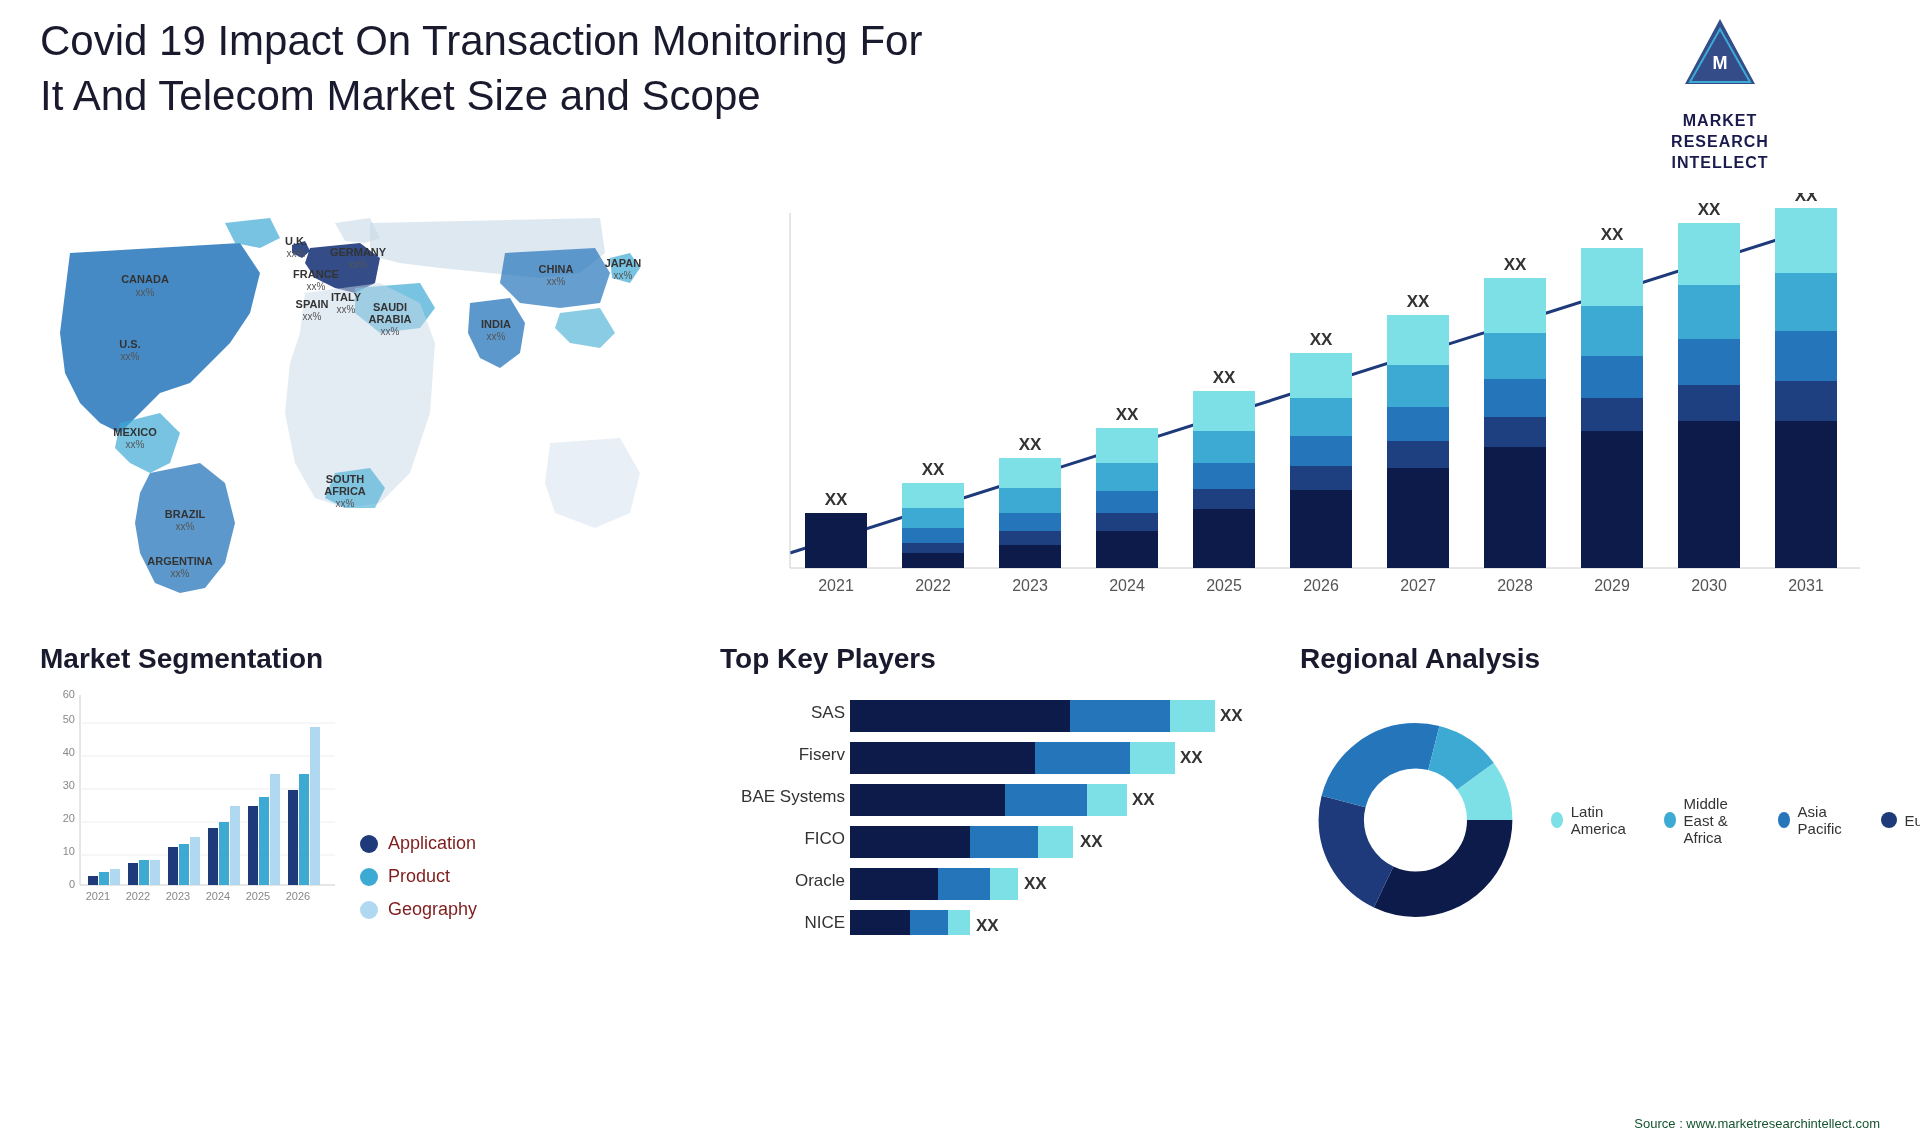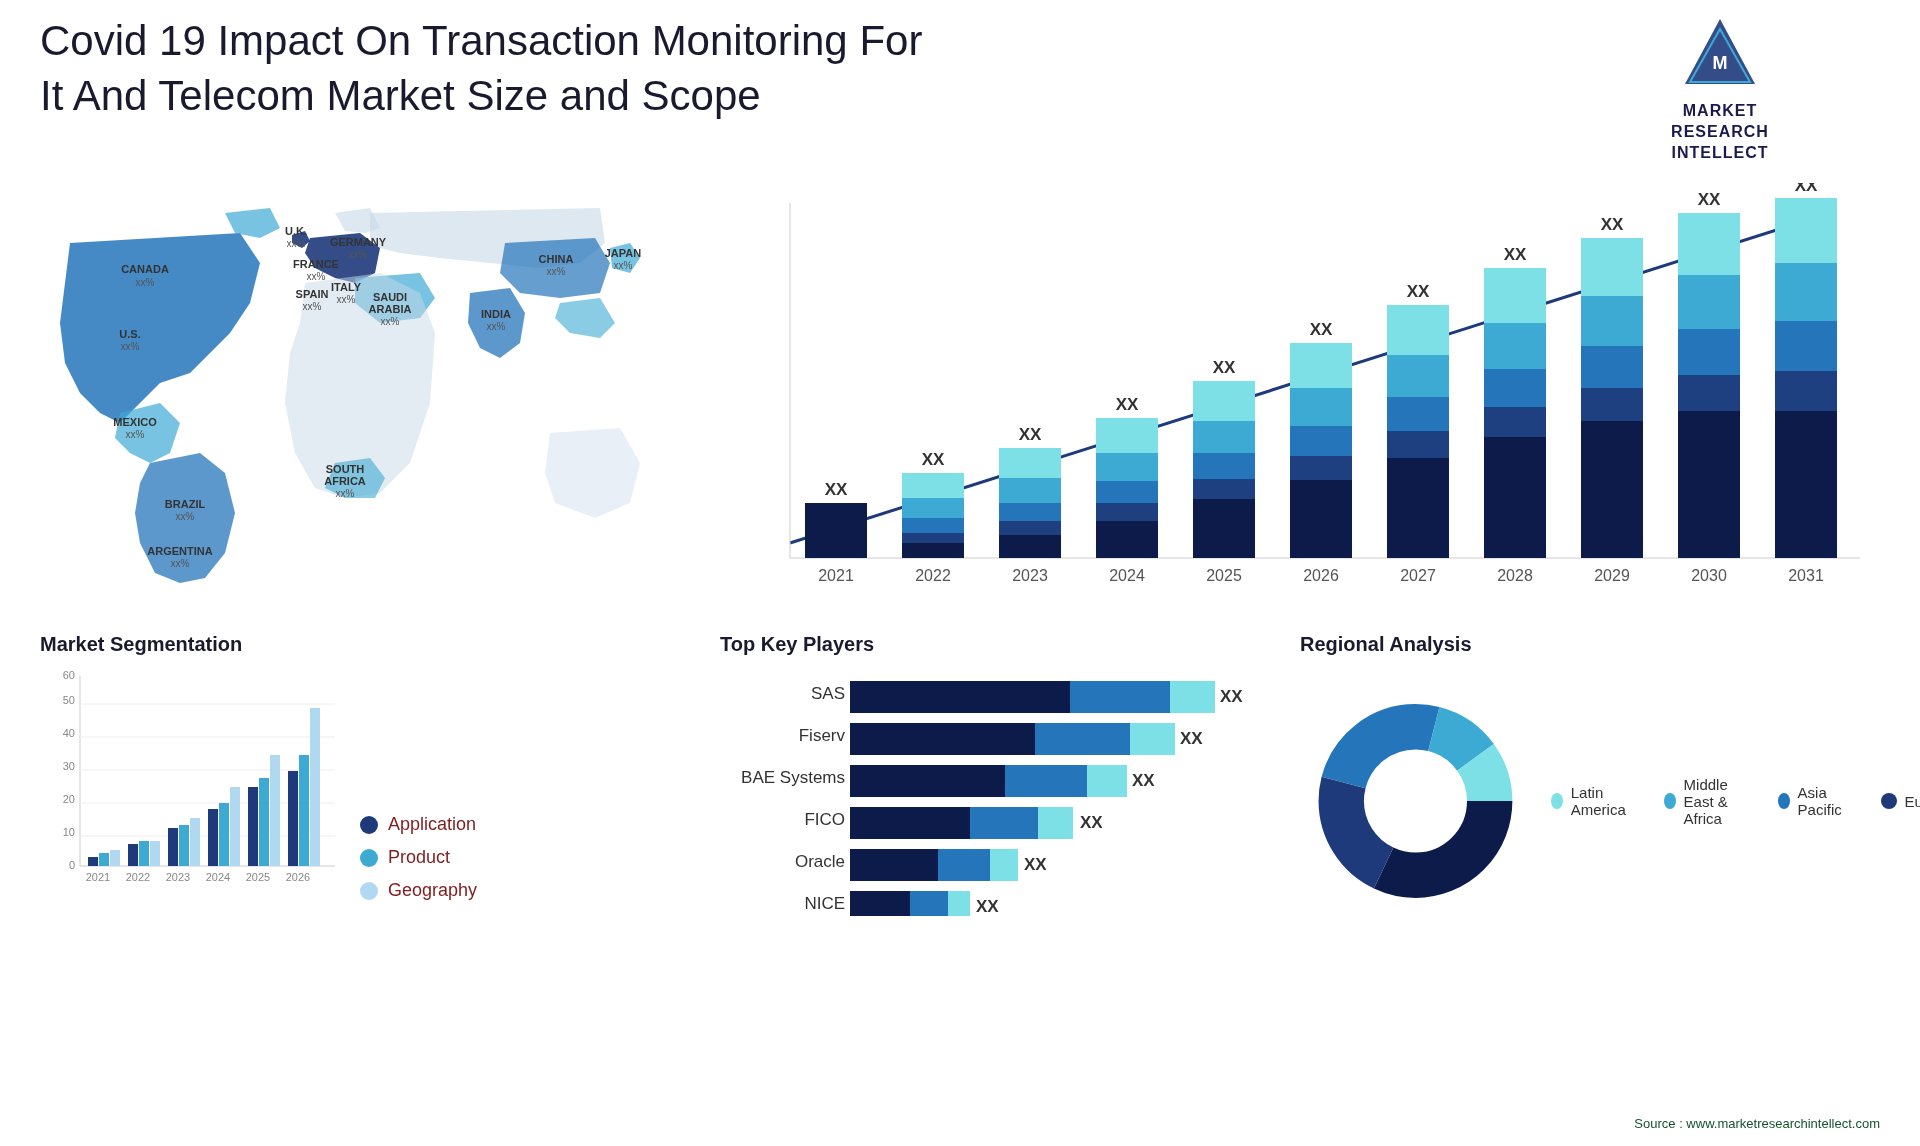--- a/index.html
+++ b/index.html
@@ -36,21 +36,21 @@
       width: 80px;
       height: 80px;
     }
     .logo-text {
       font-size: 16px;
       font-weight: 700;
       color: #1a1a4e;
       text-align: center;
       letter-spacing: 1px;
       line-height: 1.3;
-      margin-top: 7px;
+      margin-top: 17px;
     }
 
     
     .main-grid {
       display: grid;
       grid-template-columns: 660px 1fr;
       grid-template-rows: 440px 1fr;
       padding: 0 40px;
       gap: 0;
     }
@@ -81,21 +81,21 @@
       grid-template-columns: 660px 1fr 1fr;
       padding: 10px 40px 0 40px;
       gap: 0;
     }
 
     
     .segmentation-section {
       padding-right: 20px;
     }
     .section-title {
-      font-size: 20px;
+      font-size: 28px;
       font-weight: 700;
       color: #1a1a2e;
       margin-bottom: 15px;
     }
     .seg-chart-area {
       display: flex;
       align-items: flex-end;
       gap: 0;
     }
     .seg-legend {

